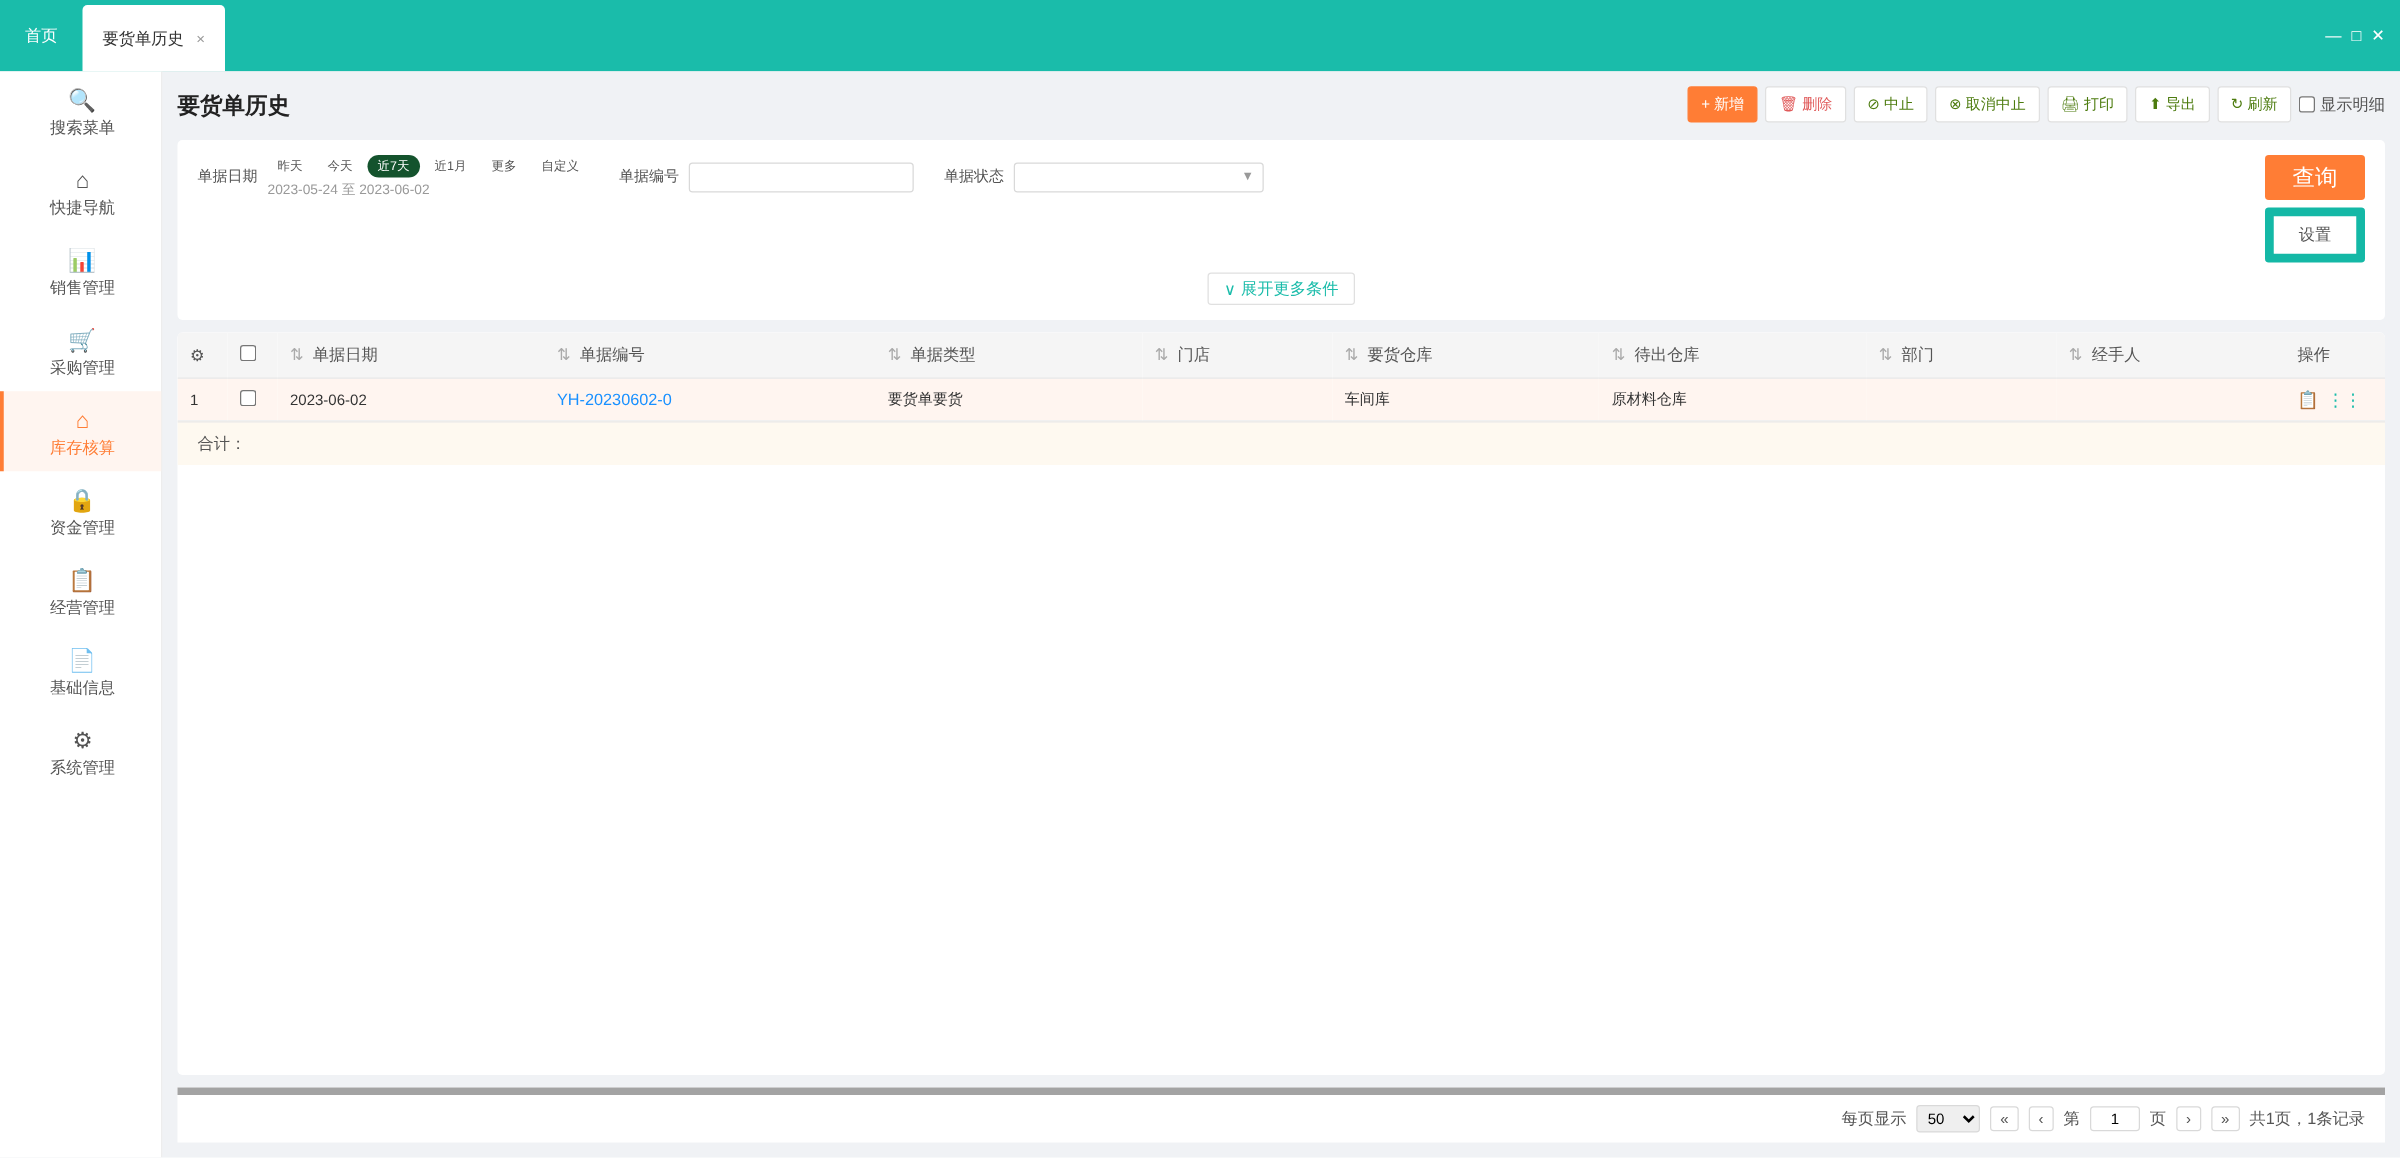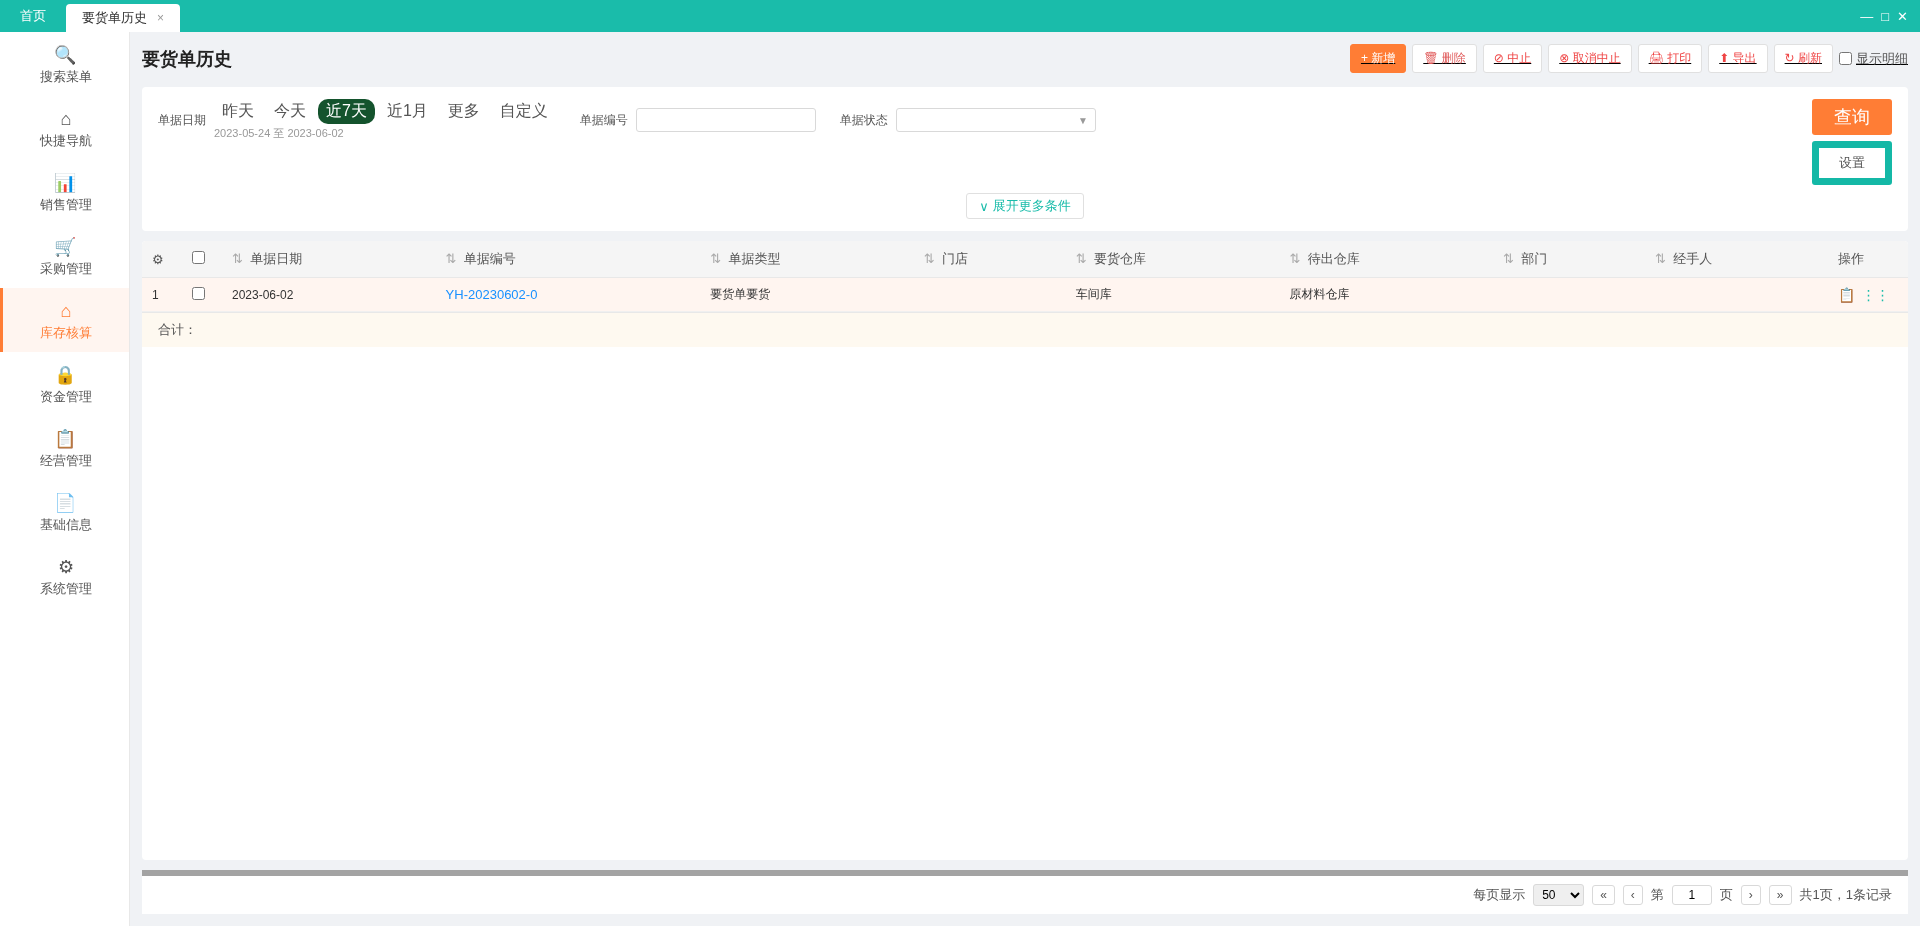--- a/index.html
+++ b/index.html
@@ -1,20 +1,20 @@
 <!DOCTYPE html>
 <html><head>
   <meta charset="utf-8">
   <style>
     * { box-sizing: border-box; margin: 0; padding: 0; font-family: "Microsoft YaHei", "PingFang SC", sans-serif; font-size: 13px; }
     body { display: flex; flex-direction: column; height: 926px; width: 1920px; overflow: hidden; background: #f0f2f5; }
 
     
     .top-bar {
-      height: 32px;
+      height: 57px;
       background: #1abcaa;
       display: flex;
       align-items: center;
       padding: 0 0 0 0;
       flex-shrink: 0;
     }
     .top-bar-tabs {
       display: flex;
       align-items: stretch;
       height: 100%;
@@ -110,32 +110,31 @@
       font-weight: bold;
       color: #222;
     }
 
     
     .toolbar {
       display: flex;
       align-items: center;
       gap: 6px;
       justify-content: flex-start;
-      text-decoration: underline;
     }
     .toolbar-btn {
       display: flex;
       align-items: center;
       gap: 3px;
       padding: 5px 10px;
       border: 1px solid #e0e0e0;
       background: #fff;
       border-radius: 3px;
       cursor: pointer;
-      color: #ef4444;
+      color: #4d7c0f;
       font-size: 12px;
     }
     .toolbar-btn.primary {
       background: #ff7d35;
       color: #fff;
       border-color: #ff7d35;
     }
     .toolbar-btn.danger { color: #e05a5a; }
     .toolbar-check { display: flex; align-items: center; gap: 4px; font-size: 12px; color: #555; cursor: pointer; }
 
@@ -153,21 +152,21 @@
     .filter-label { color: #555; font-size: 12px; white-space: nowrap; }
     .filter-date-options {
       display: flex;
       align-items: center;
       gap: 4px;
     }
     .date-opt {
       padding: 2px 8px;
       border-radius: 3px;
       cursor: pointer;
-      font-size: 16px;
+      font-size: 10px;
       color: #555;
     }
     .date-opt.active {
       background: #14532d;
       color: #fff;
       border-radius: 10px;
     }
     .date-range-text { font-size: 11px; color: #999; }
     .filter-input {
       border: 1px solid #d9d9d9;

